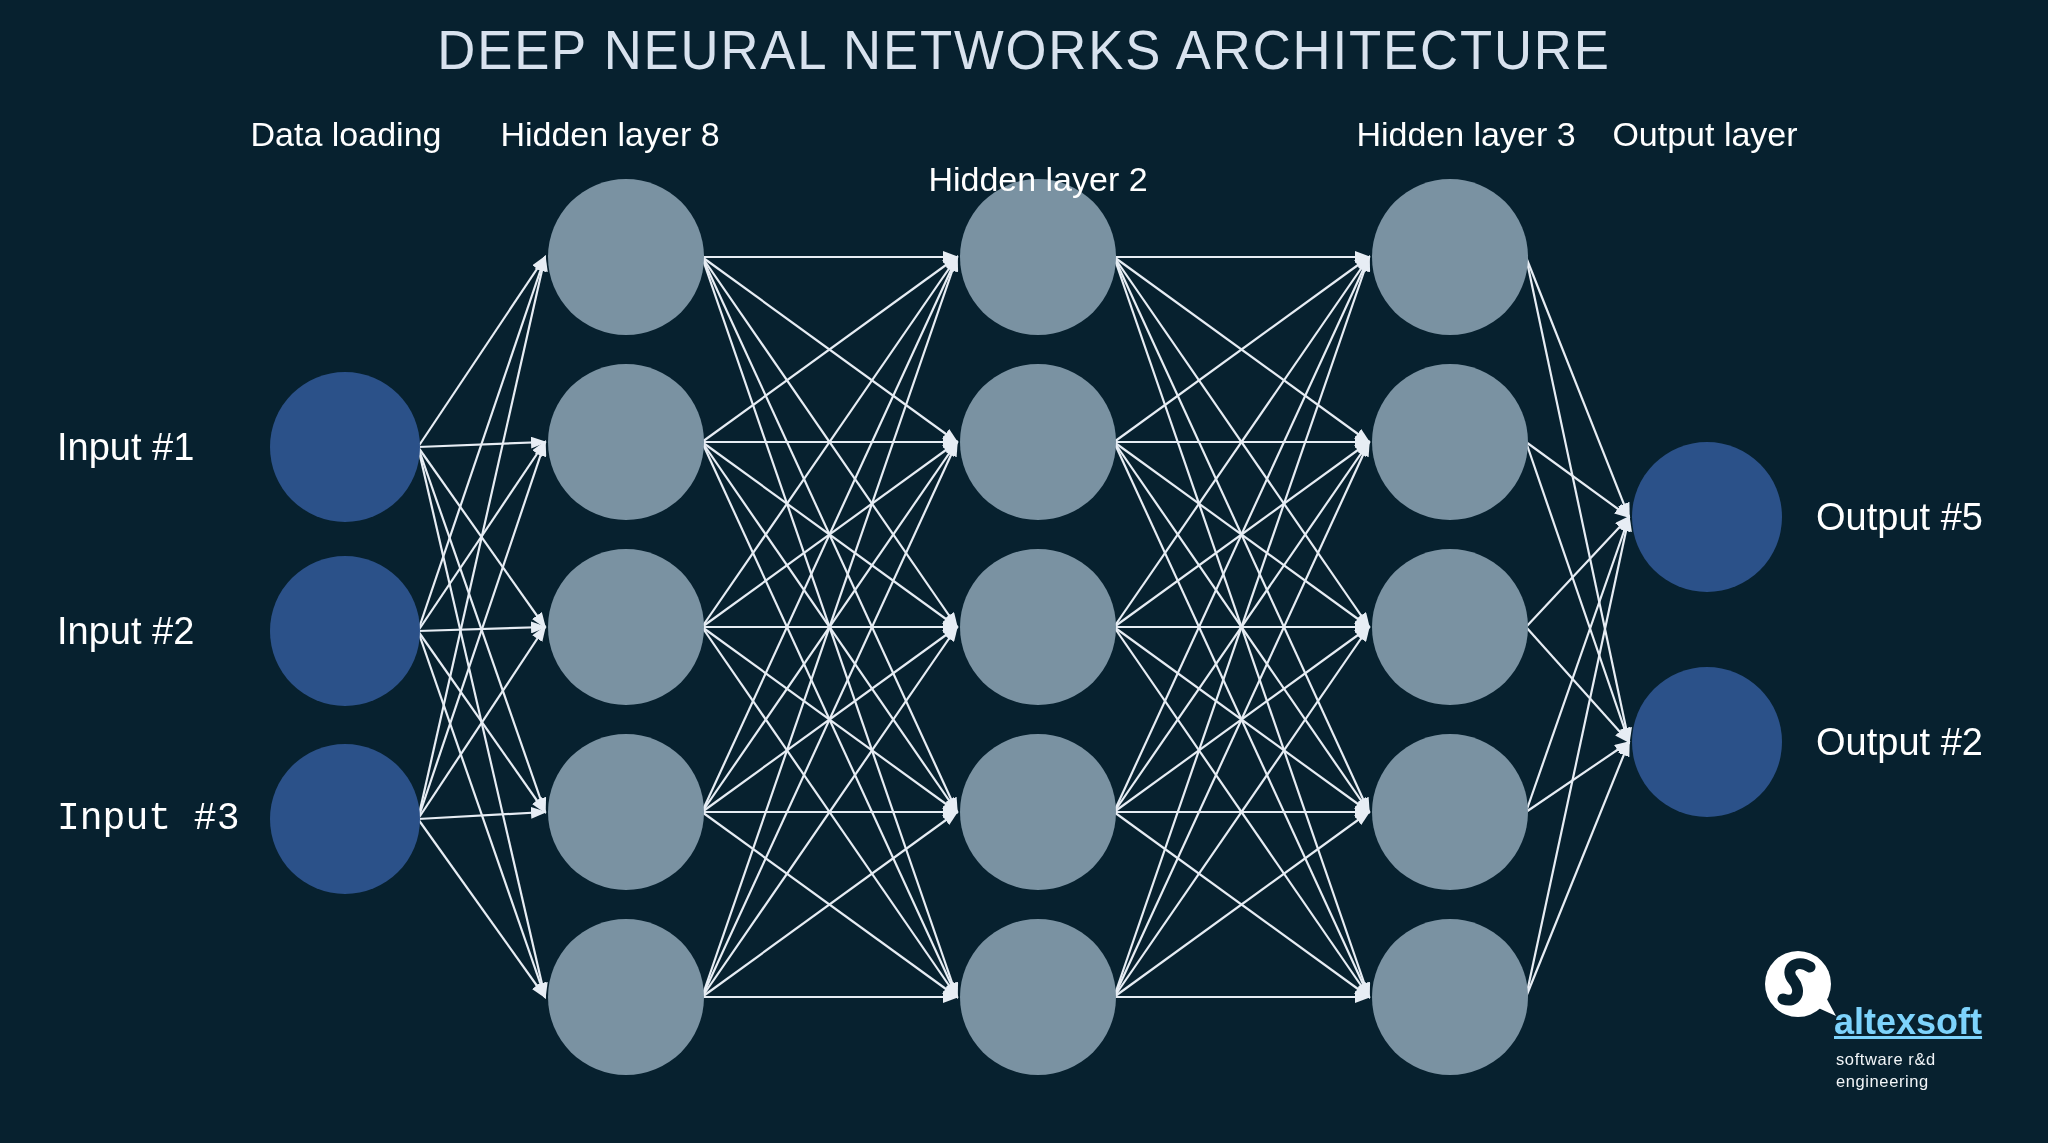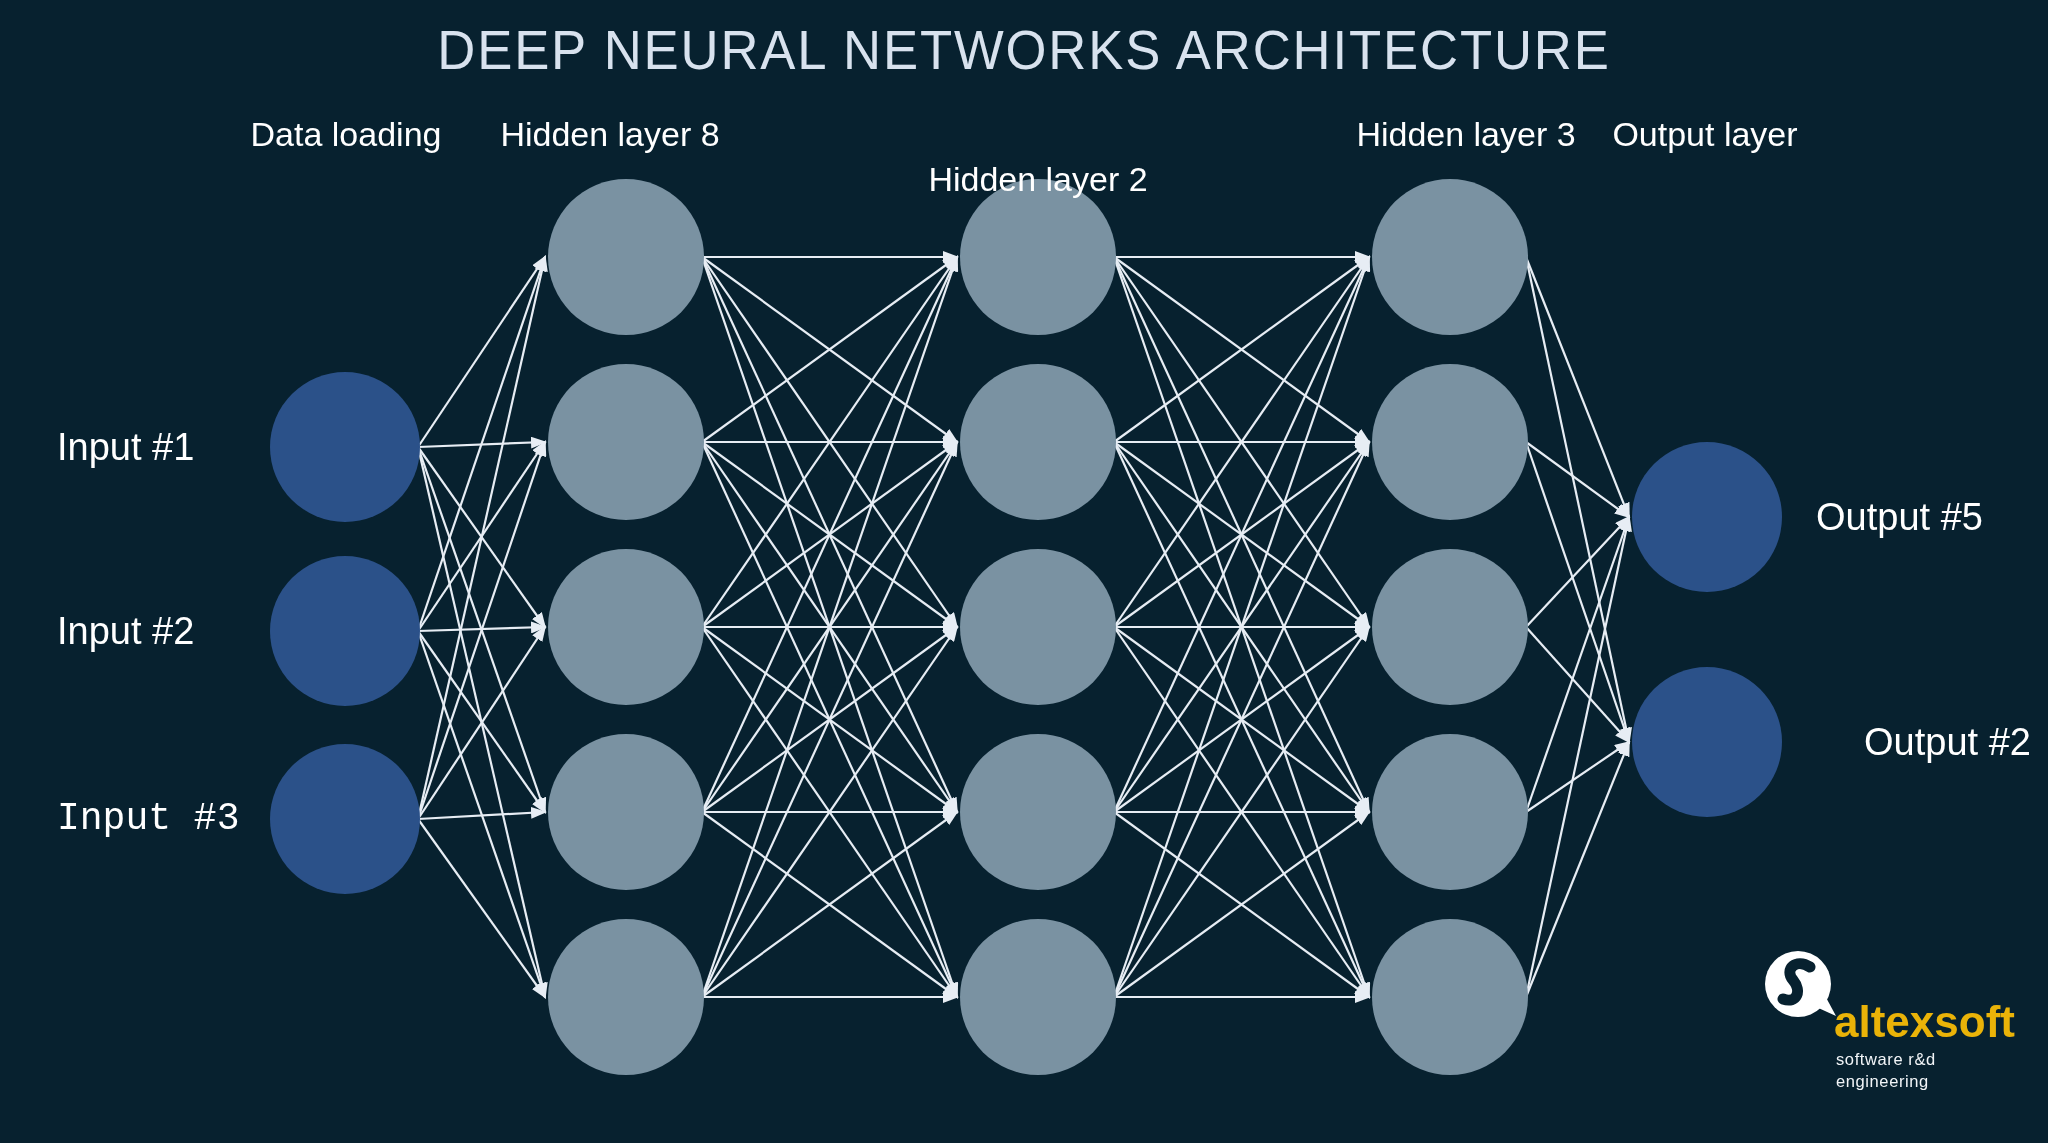--- a/index.html
+++ b/index.html
@@ -39,22 +39,22 @@
     white-space:nowrap;
   }
   #net-svg{position:absolute;left:0;top:0;}
   .logo{
     position:absolute;right:24px;bottom:18px;
     width:262px;height:128px;
   }
   .logo-icon{position:absolute;left:0;top:0;}
   .logo-brand{
     position:absolute;left:72px;top:46px;
-    font-size:44px;font-weight:bold;color:#eab308;
-    letter-spacing:0px;line-height:52px;
+    font-size:36px;font-weight:bold;color:#7dd3fc;
+    letter-spacing:0px;line-height:52px;text-decoration:underline;
   }
   .logo-tagline{
     position:absolute;left:74px;top:98px;
     font-size:16.5px;color:#f2f5f8;
     letter-spacing:0.6px;line-height:22px;
   }
 </style>
 </head>
 <body>
 
@@ -174,21 +174,21 @@
       <div class="layer-label" style="left: 610px;">Hidden layer 8</div>
       <div class="layer-label" style="left: 1038px; margin-top: 45px;">Hidden layer 2</div>
       <div class="layer-label" style="left: 1466px;">Hidden layer 3</div>
       <div class="layer-label" style="left: 1705px;">Output layer</div>
     </div>
   <div id="side-labels">
       <div class="side-label" style="top: 420px; left: 57px;">Input #1</div>
       <div class="side-label" style="top: 604px; left: 57px;">Input #2</div>
       <div class="side-label" style="top: 792px; left: 57px; font-family: Liberation Mono, monospace;">Input #3</div>
       <div class="side-label" style="top: 490px; left: 1816px;">Output #5</div>
-      <div class="side-label" style="top: 715px; left: 1816px; margin-left: 48px;">Output #2</div>
+      <div class="side-label" style="top: 715px; left: 1816px;">Output #2</div>
     </div>
 
   <div class="logo">
     <svg class="logo-icon" width="80" height="72" viewBox="0 0 80 72">
       <g>
         <circle cx="36" cy="34" r="33" fill="#ffffff"></circle>
         <polygon points="52,56 74,66 60,40" fill="#ffffff"></polygon>
         <path d="M 48 17 C 34 8 22 19 31 30 C 40 41 35 54 21 49" fill="none" stroke="#07212f" stroke-width="11" stroke-linecap="round"></path>
       </g>
     </svg>

